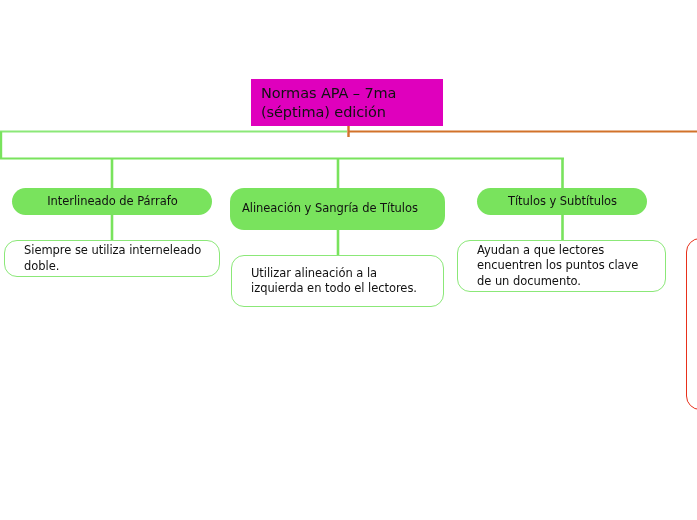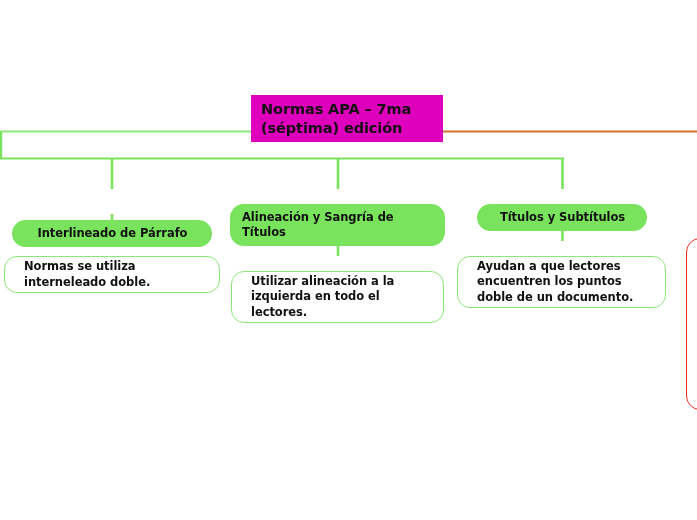--- a/index.html
+++ b/index.html
@@ -20,25 +20,24 @@
     position: absolute;
     left: 0;
     top: 0;
     width: 697px;
     height: 520px;
   }
 
   .node {
     position: absolute;
     box-sizing: border-box;
-    font-weight: bold;
+    font-weight: normal;
     color: #111111;
     display: flex;
     align-items: center;
-    margin-top: 16px;
   }
 
   
   .root-node {
     left: 251px;
     top: 79px;
     width: 192px;
     height: 47px;
     background: #DF00BD;
     padding: 5px 9px 5px 10px;
@@ -49,21 +48,21 @@
 
   
   .pill {
     background: #79E35D;
     border-radius: 14px;
     font-size: 11.5px;
     line-height: 1.33;
     letter-spacing: -0.05px;
     padding: 4px 11px 4px 12px;
   }
-  .pill-1 { left: 12px;  top: 204px; width: 200px; height: 27px; justify-content: center; text-align: center; }
+  .pill-1 { left: 12px;  top: 188px; width: 200px; height: 27px; justify-content: center; text-align: center; }
   .pill-2 { left: 230px; top: 188px; width: 215px; height: 42px; }
   .pill-3 { left: 477px; top: 188px; width: 170px; height: 27px; justify-content: center; text-align: right; }
 
   
   .leaf {
     background: #ffffff;
     border: 1.3px solid #8BE878;
     border-radius: 13px;
     font-size: 11.5px;
     line-height: 1.33;
@@ -114,32 +113,32 @@
 </svg>
 
 <div class="node root-node">
   <span class="txt">Normas APA – 7ma (séptima) edición</span>
 </div>
 
 <div class="node pill pill-1">
   <span class="txt">Interlineado de Párrafo</span>
 </div>
 <div class="node leaf leaf-1">
-  <span class="txt">Normas se utiliza interneleado doble.</span>
+  <span class="txt">Siempre se utiliza interneleado doble.</span>
 </div>
 
 <div class="node pill pill-2">
   <span class="txt">Alineación y Sangría de Títulos</span>
 </div>
 <div class="node leaf leaf-2">
   <span class="txt">Utilizar alineación a la izquierda en todo el lectores.</span>
 </div>
 
 <div class="node pill pill-3">
   <span class="txt">Títulos y Subtítulos</span>
 </div>
 <div class="node leaf leaf-3">
-  <span class="txt">Ayudan a que lectores encuentren los puntos doble de un documento.</span>
+  <span class="txt">Ayudan a que lectores encuentren los puntos clave de un documento.</span>
 </div>
 
 <div class="red-clip">
   <span class="txt"></span>
 </div>
 
 </body></html>

